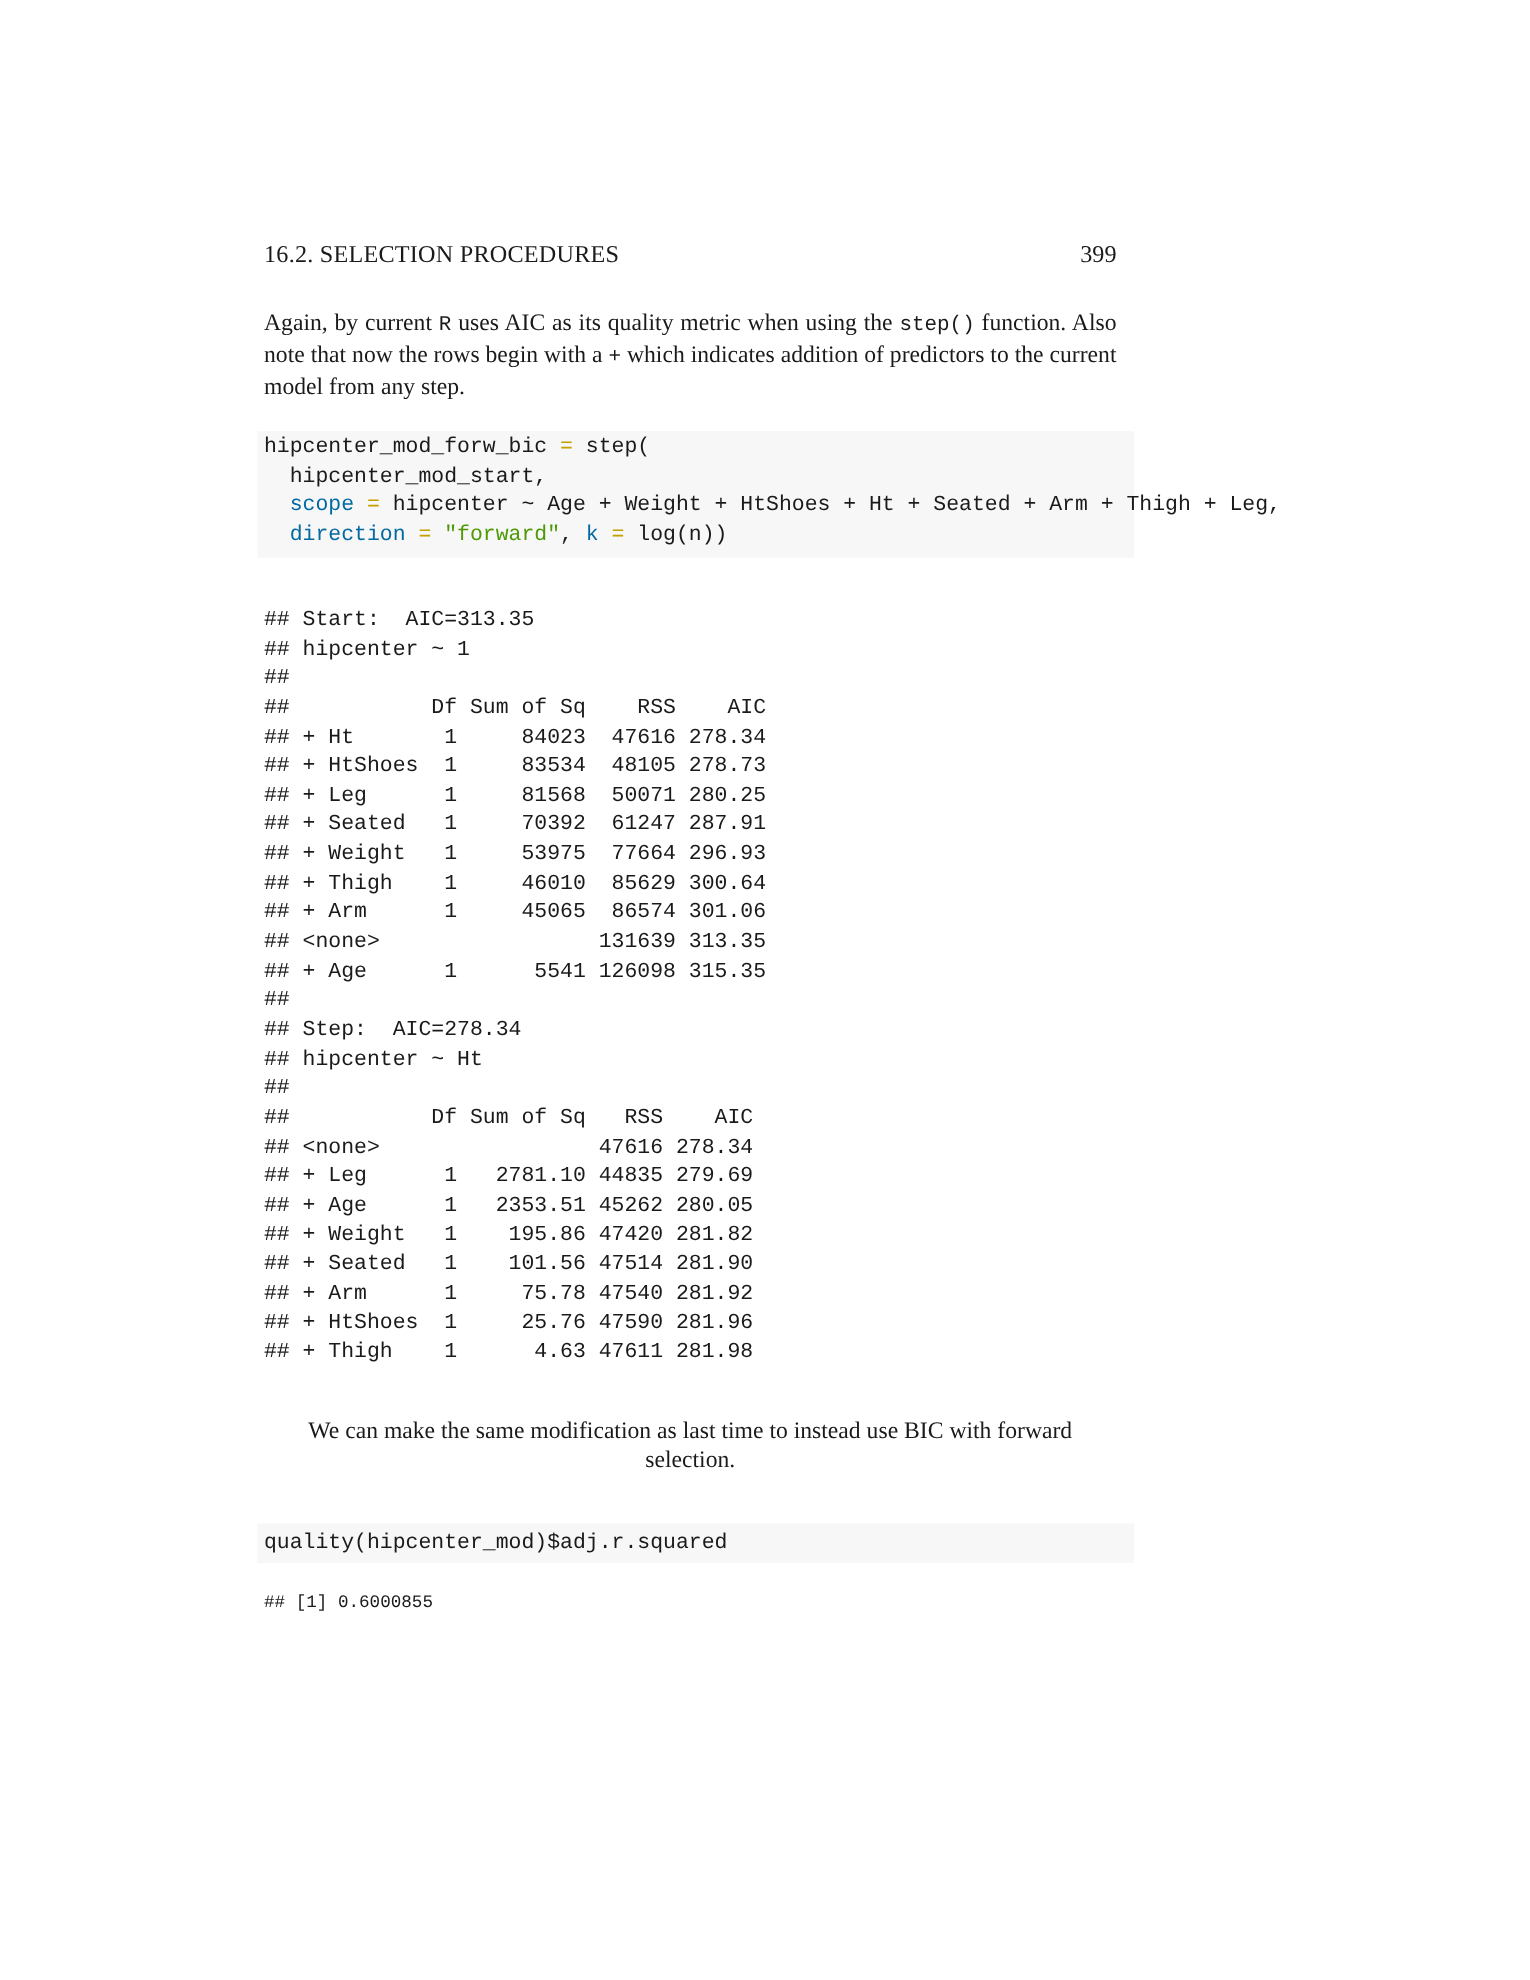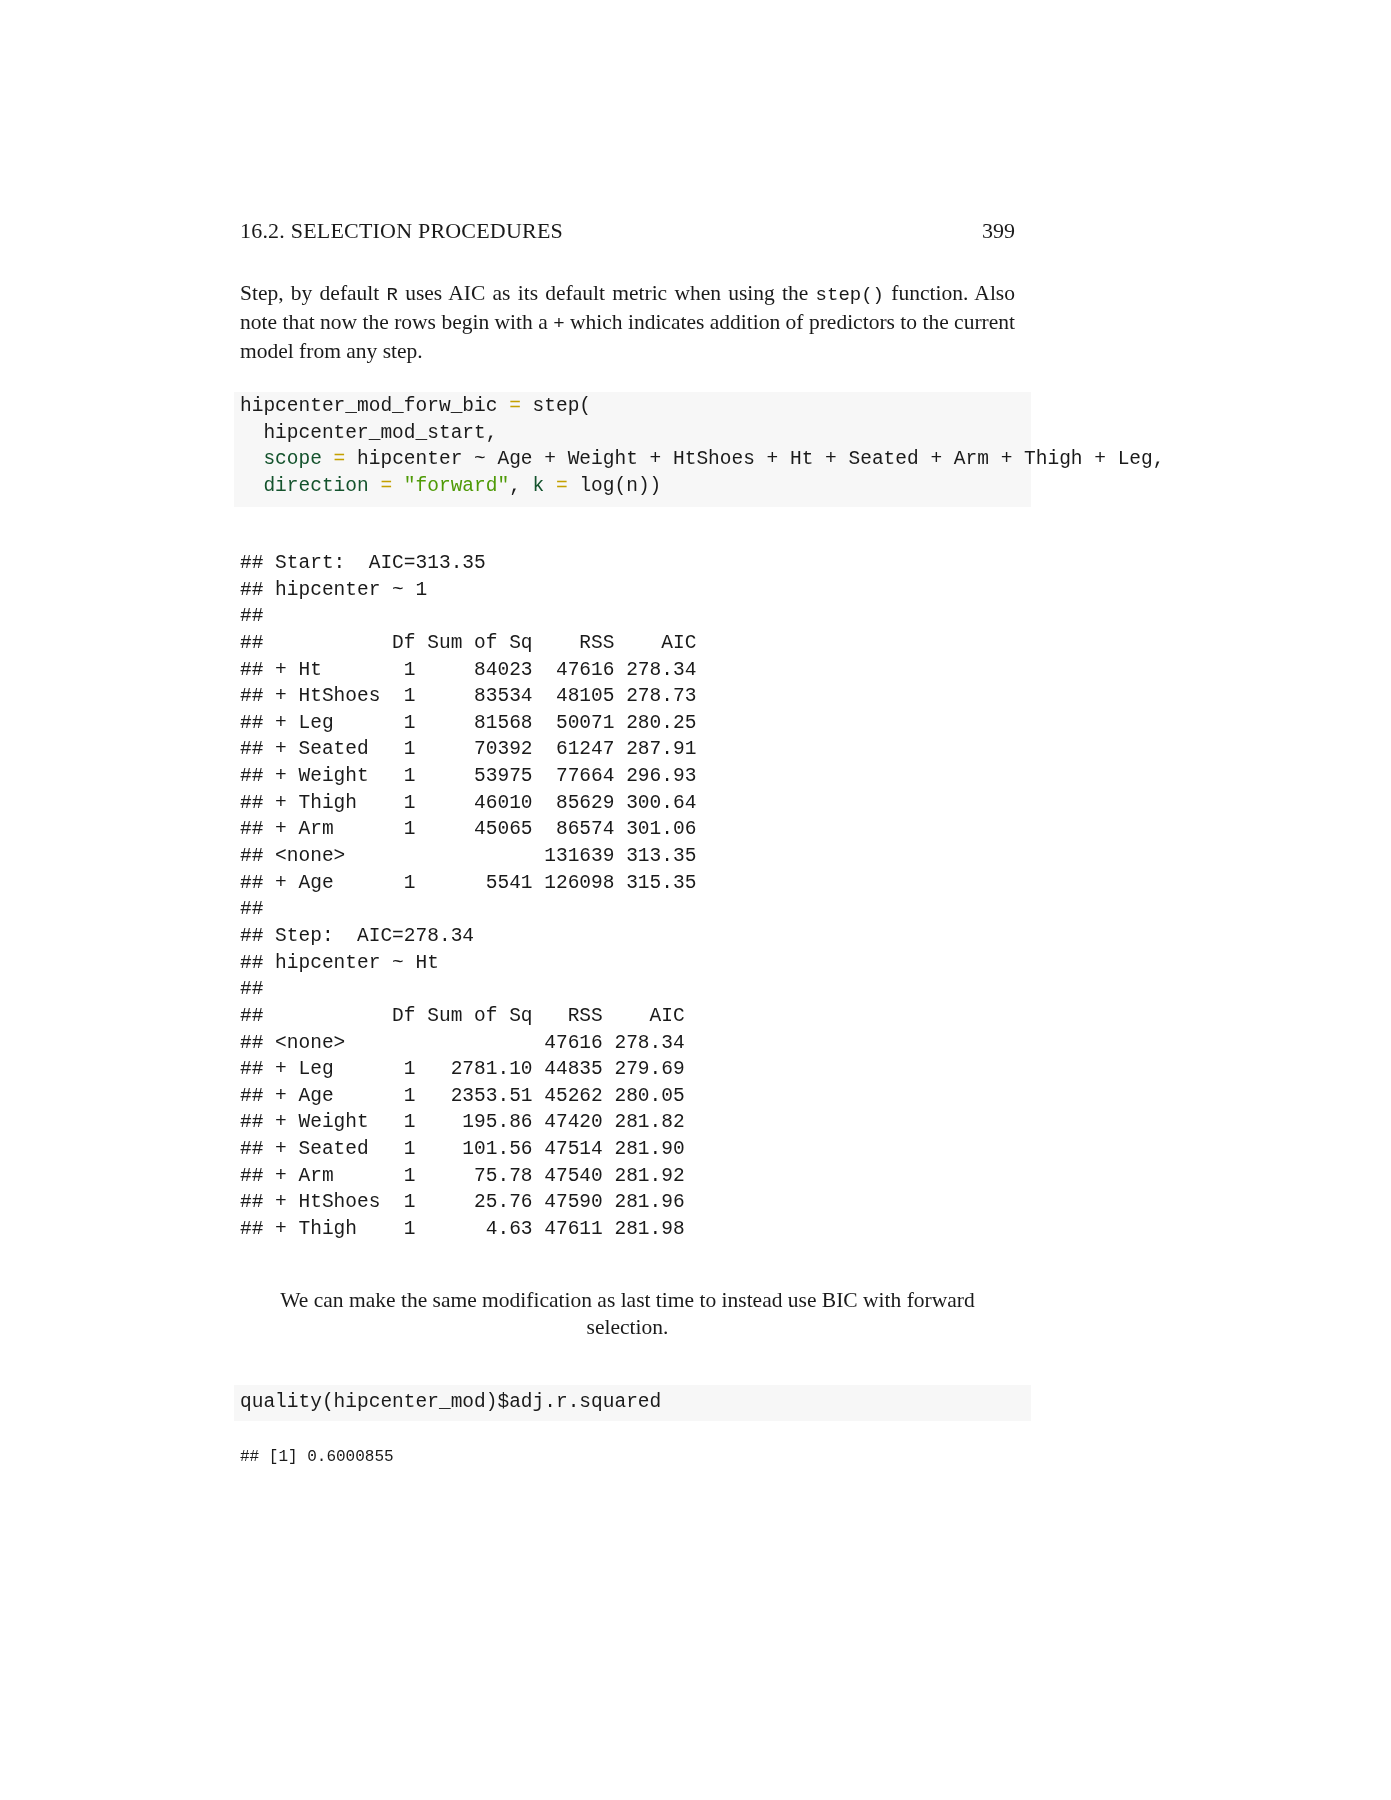--- a/index.html
+++ b/index.html
@@ -13,36 +13,36 @@
   .para { left: 240px; width: 775px; font-size: 21.5px; line-height: 27px; text-align: justify; }
   .para code { font-family: "Liberation Mono", "DejaVu Sans Mono", monospace; font-size: 19px; }
   #para1 { top: 280px; }
   #para2 { top: 1287px; text-align: center; }
   .codebg { background: #f7f7f7; left: 234px; width: 797px; }
   #code1 { top: 392px; height: 115px; }
   #code2 { top: 1385px; height: 36px; }
   .codelines { left: 240px; font-size: 19.5px; line-height: 26.7px; white-space: pre; }
   #code1-lines { top: 393px; }
   #code2-lines { top: 1389px; }
-  .arg { color: #14532d; }
+  .arg { color: #0369a1; }
   .op { color: #c4a000; }
   .str { color: #4e9a06; }
   #output1 { left: 240px; top: 550px; font-size: 19.5px; line-height: 26.65px; white-space: pre; }
   #output2 { left: 240px; top: 1444px; font-size: 16px; line-height: 26.7px; white-space: pre; }
   .line { display: block; height: 26.65px; }
 </style>
 </head>
 <body>
 
 <div id="header" class="abs serif">
   <span class="title">16.2.   SELECTION PROCEDURES</span>
   <span class="pagenum">399</span>
 </div>
 
-<div id="para1" class="abs para serif"><span>Step, by default </span><code>R</code><span> uses AIC as its default metric when using the </span><code>step()</code><span> function. Also note that now the rows begin with a </span><code>+</code><span> which indicates addition of predictors to the current model from any step.</span></div>
+<div id="para1" class="abs para serif"><span>Again, by current </span><code>R</code><span> uses AIC as its quality metric when using the </span><code>step()</code><span> function. Also note that now the rows begin with a </span><code>+</code><span> which indicates addition of predictors to the current model from any step.</span></div>
 
 <div id="code1" class="abs codebg"></div>
 <div id="code1-lines" class="abs codelines mono"><span class="line"><span>hipcenter_mod_forw_bic </span><span class="op">=</span><span> step(</span></span><span class="line">  hipcenter_mod_start,</span><span class="line"><span>  </span><span class="arg">scope</span><span class="op"> = </span><span>hipcenter ~ Age + Weight + HtShoes + Ht + Seated + Arm + Thigh + Leg,</span></span><span class="line"><span>  </span><span class="arg">direction</span><span class="op"> = </span><span class="str">"forward"</span><span>, </span><span class="arg">k</span><span class="op"> = </span><span>log(n))</span></span></div>
 
 <div id="output1" class="abs mono"><span class="line">## Start:  AIC=313.35</span><span class="line">## hipcenter ~ 1</span><span class="line">##</span><span class="line">##           Df Sum of Sq    RSS    AIC</span><span class="line">## + Ht       1     84023  47616 278.34</span><span class="line">## + HtShoes  1     83534  48105 278.73</span><span class="line">## + Leg      1     81568  50071 280.25</span><span class="line">## + Seated   1     70392  61247 287.91</span><span class="line">## + Weight   1     53975  77664 296.93</span><span class="line">## + Thigh    1     46010  85629 300.64</span><span class="line">## + Arm      1     45065  86574 301.06</span><span class="line">## &lt;none&gt;                 131639 313.35</span><span class="line">## + Age      1      5541 126098 315.35</span><span class="line">##</span><span class="line">## Step:  AIC=278.34</span><span class="line">## hipcenter ~ Ht</span><span class="line">##</span><span class="line">##           Df Sum of Sq   RSS    AIC</span><span class="line">## &lt;none&gt;                 47616 278.34</span><span class="line">## + Leg      1   2781.10 44835 279.69</span><span class="line">## + Age      1   2353.51 45262 280.05</span><span class="line">## + Weight   1    195.86 47420 281.82</span><span class="line">## + Seated   1    101.56 47514 281.90</span><span class="line">## + Arm      1     75.78 47540 281.92</span><span class="line">## + HtShoes  1     25.76 47590 281.96</span><span class="line">## + Thigh    1      4.63 47611 281.98</span></div>
 
 <div id="para2" class="abs para serif">We can make the same modification as last time to instead use BIC with forward selection.</div>
 
 <div id="code2" class="abs codebg"></div>
 <div id="code2-lines" class="abs codelines mono"><span class="line">quality(hipcenter_mod)$adj.r.squared</span></div>

